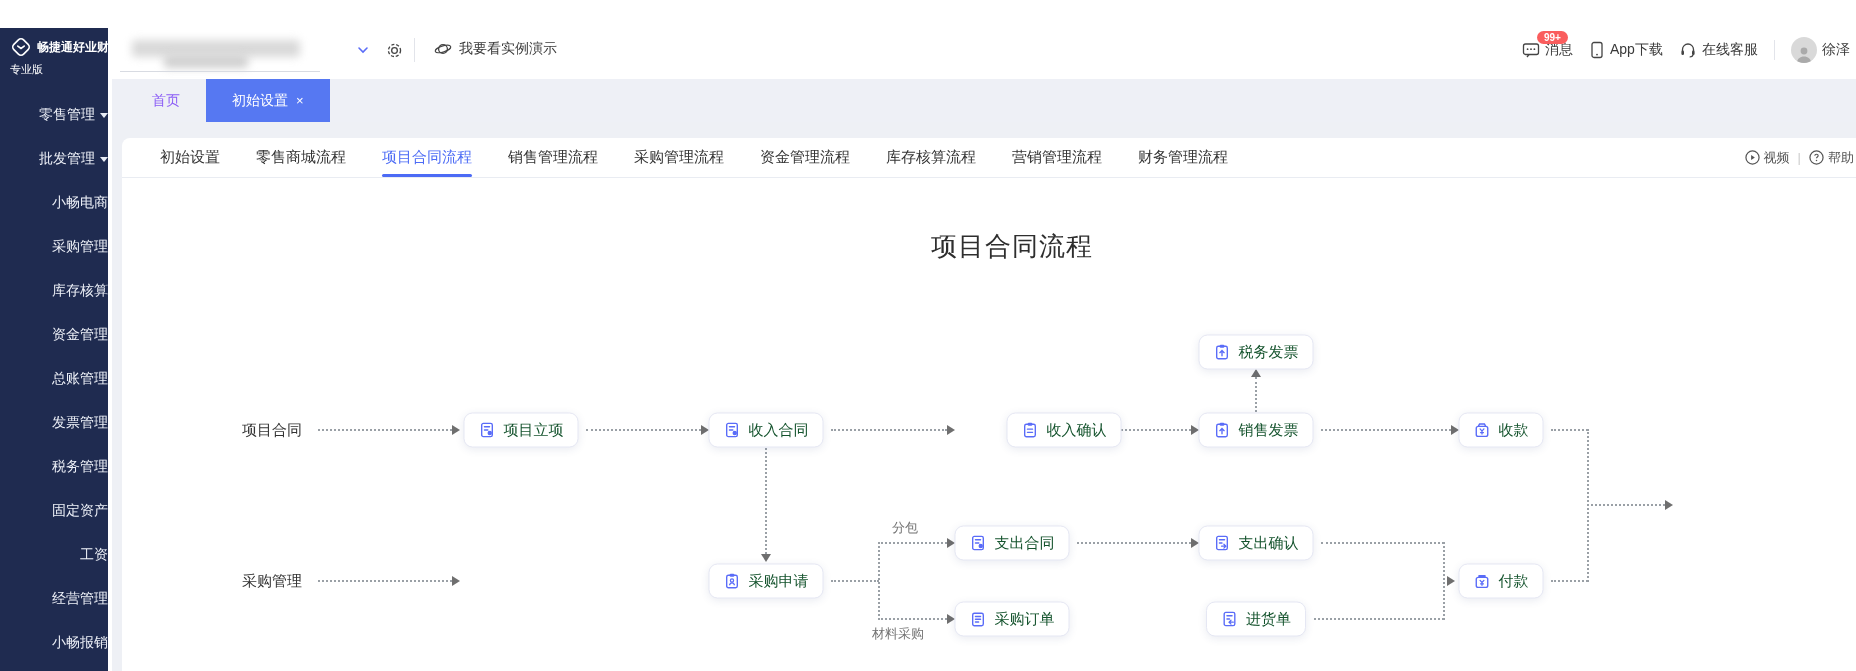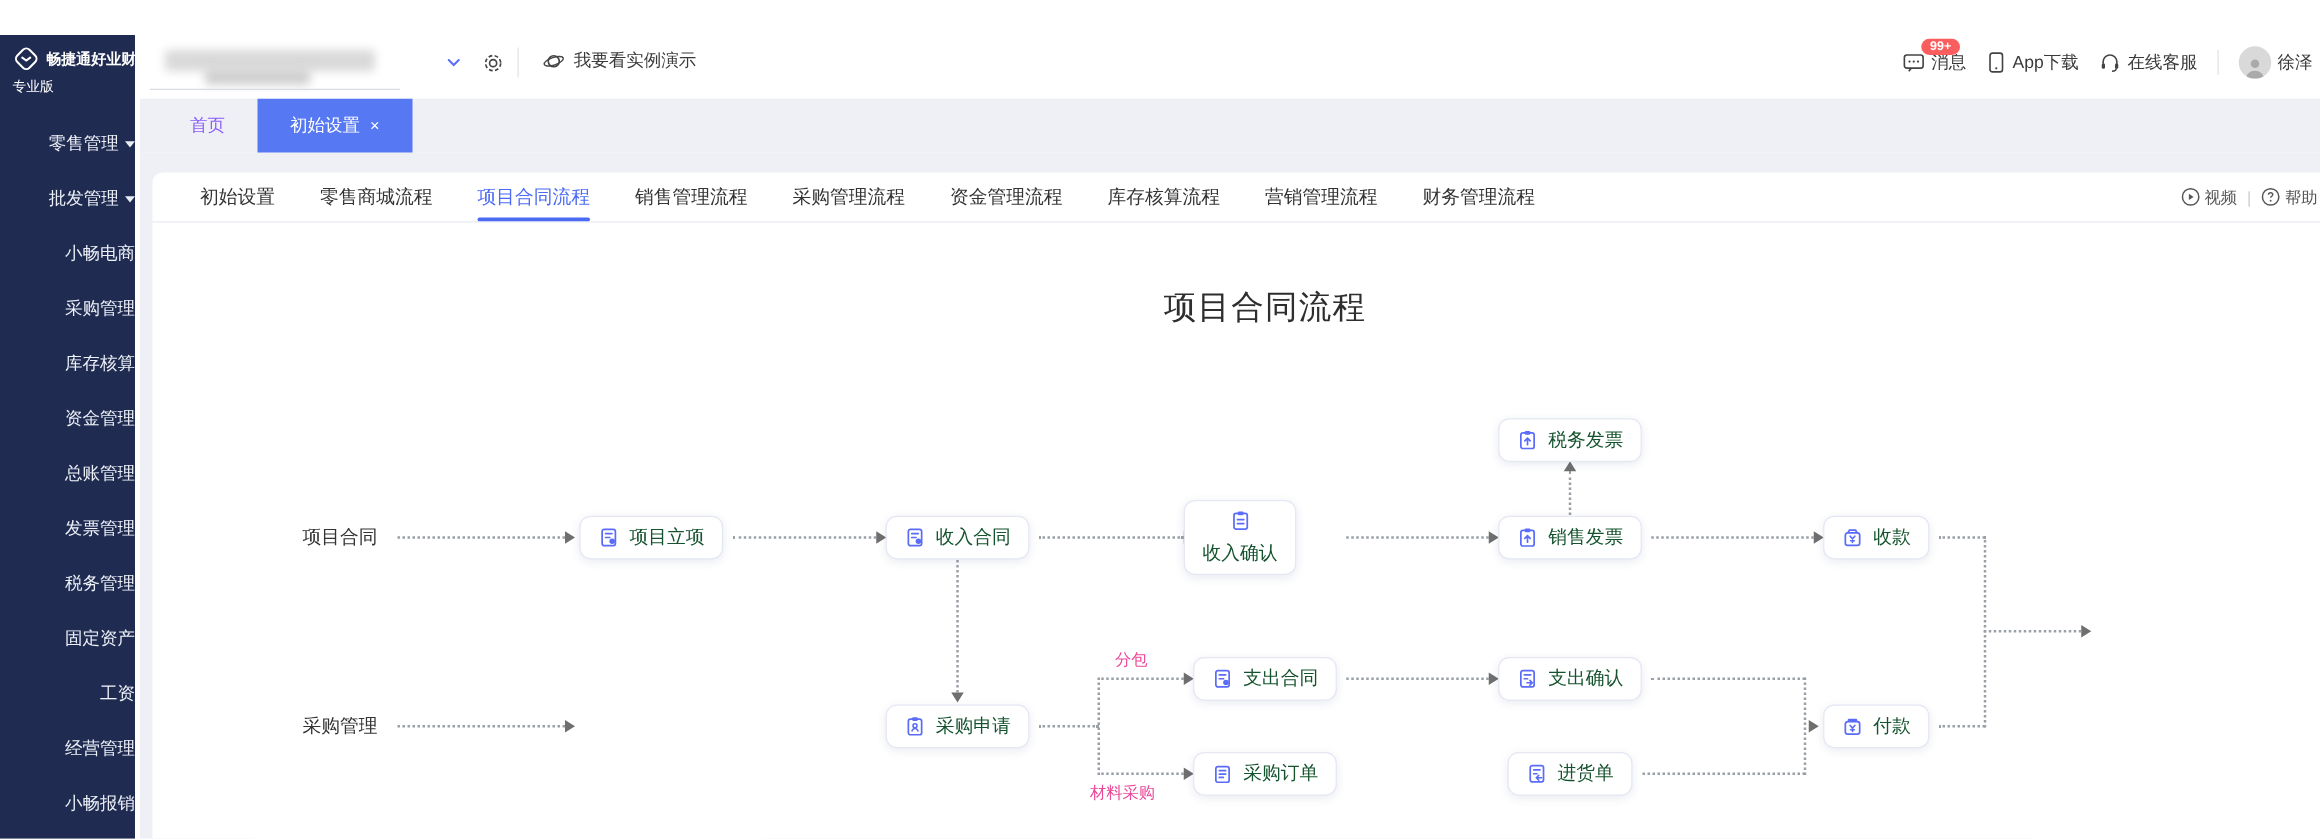--- a/index.html
+++ b/index.html
@@ -45,21 +45,21 @@
   .ntab.active::after { content:""; position:absolute; left:0; right:0; bottom:0; height:3px; background:#4c6bf5; border-radius:2px; }
   .nav-right { position:absolute; right:2px; top:0; height:100%; display:flex; align-items:center; gap:8px; font-size:13px; color:#555; }
   .nav-right .sep { color:#ccc; }
   .nr-item { display:flex; align-items:center; gap:4px; cursor:pointer; }
   
   .flow { position:absolute; left:0; top:0; width:1856px; height:671px; z-index:6; pointer-events:none; }
   .flow * { pointer-events:auto; }
   .flow-title { position:absolute; left:1012px; top:246px; transform:translate(-50%,-50%);
     font-size:26px; color:#2e2e2e; font-weight:500; letter-spacing:1px; white-space:nowrap; }
   .row-label { position:absolute; transform:translate(-50%,-50%); font-size:15px; color:#333; white-space:nowrap; }
-  .edge-label { position:absolute; transform:translate(-50%,-50%); font-size:13px; color:#ec4899; white-space:nowrap; }
+  .edge-label { position:absolute; transform:translate(-50%,-50%); font-size:13px; color:#737373; white-space:nowrap; }
   .node { position:absolute; transform:translate(-50%,-50%); display:flex; align-items:center; gap:8px;
     background:#fff; border:1px solid #e5e7f3; border-radius:9px; padding:7px 14px; font-size:15px;
     color:#14532d; box-shadow:0 2px 8px rgba(40,60,120,.10); white-space:nowrap; cursor:pointer; }
   .node svg { flex:0 0 auto; }
   .hl { position:absolute; border-top:2px dotted #9aa0a6; }
   .vl { position:absolute; border-left:2px dotted #9aa0a6; }
   .ar { position:absolute; width:0; height:0; border:5px solid transparent; }
   .ar.r { border-left:8px solid #6f6f6f; border-right:none; }
   .ar.u { border-bottom:8px solid #6f6f6f; border-top:none; }
   .ar.d { border-top:8px solid #6f6f6f; border-bottom:none; }
@@ -298,21 +298,21 @@
     <span>项目立项</span>
   </div>
   <div class="node" style="left:766px;top:430px;">
     <svg width="17" height="17" viewBox="0 0 16 16">
         <rect x="3" y="1.8" width="10" height="12.4" rx="1.6" fill="none" stroke="#5a6cf8" stroke-width="1.3"></rect>
         <path d="M5.6 5h4.8M5.6 8h3.2" stroke="#5a6cf8" stroke-width="1.3" stroke-linecap="round"></path>
         <circle cx="10.6" cy="10.8" r="2.1" fill="#5a6cf8"></circle>
       </svg>
     <span>收入合同</span>
   </div>
-  <div class="node" style="left:992px;top:430px;flex-direction:column;">
+  <div class="node" style="left:1064px;top:430px;">
     <svg width="17" height="17" viewBox="0 0 16 16">
         <rect x="3" y="2.6" width="10" height="11.8" rx="1.6" fill="none" stroke="#5a6cf8" stroke-width="1.3"></rect>
         <rect x="5.8" y="1.2" width="4.4" height="2.8" rx="1" fill="#5a6cf8"></rect>
         <path d="M5.6 7.2h4.8M5.6 10.2h4.8" stroke="#5a6cf8" stroke-width="1.3" stroke-linecap="round"></path>
       </svg>
     <span>收入确认</span>
   </div>
   <div class="node" style="left:1256px;top:430px;">
     <svg width="17" height="17" viewBox="0 0 16 16">
         <rect x="3" y="2.6" width="10" height="11.8" rx="1.6" fill="none" stroke="#5a6cf8" stroke-width="1.3"></rect>

